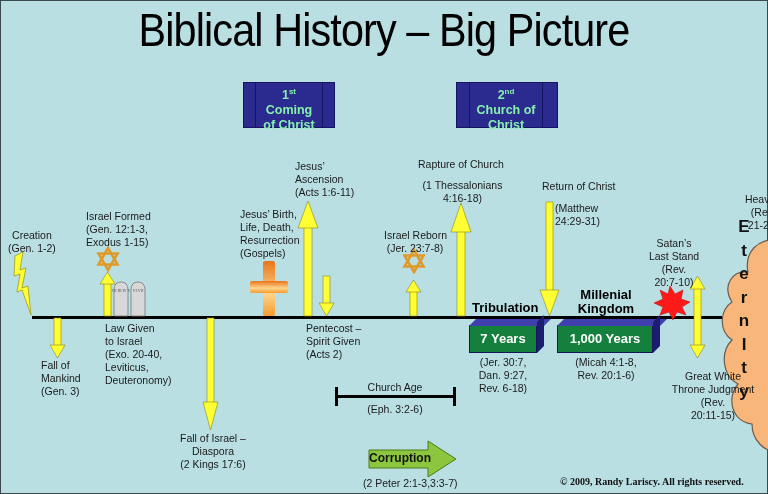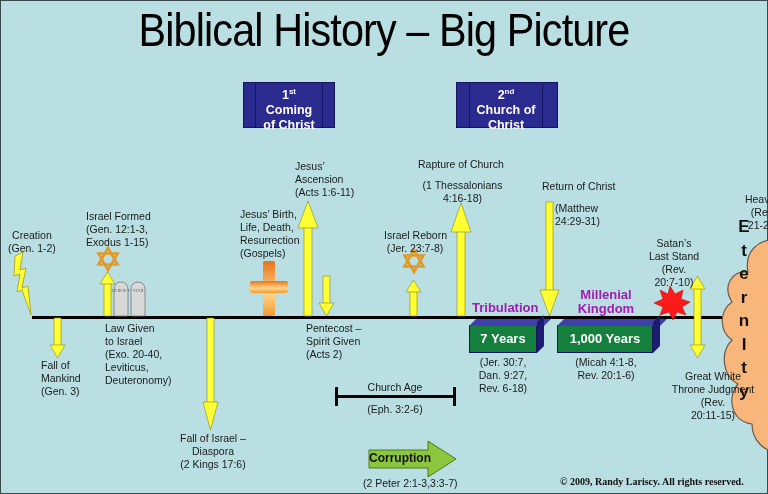--- a/index.html
+++ b/index.html
@@ -2,28 +2,28 @@
 <html><head>
 <meta charset="utf-8">
 <style>
   html,body{margin:0;padding:0;}
   body{width:768px;height:494px;background:#b9dfe3;position:relative;overflow:hidden;font-family:"Liberation Sans",sans-serif;color:#111;}
   .frame{position:absolute;left:0;top:0;width:766px;height:492px;border:1px solid #3a4a4c;}
   .abs{position:absolute;}
   .title{left:0;width:768px;top:2px;text-align:center;font-size:47px;letter-spacing:-1px;transform:scaleX(0.88);transform-origin:center;color:#000;}
   .lbl{position:absolute;font-size:10.5px;line-height:13px;color:#1a1a1a;white-space:nowrap;}
   .c{text-align:center;}
-  .coming{position:absolute;background:#2b2b8f;border:1px solid #141460;color:#ffffff;font-weight:bold;font-size:12.5px;line-height:15px;text-align:center;}
+  .coming{position:absolute;background:#2b2b8f;border:1px solid #141460;color:#86efac;font-weight:bold;font-size:12.5px;line-height:15px;text-align:center;}
   .coming .inner{position:absolute;left:11px;right:11px;top:0;bottom:0;border-left:1px solid #141460;border-right:1px solid #141460;padding-top:1px;}
   .coming sup{font-size:8px;}
   .timeline{left:32px;top:316px;width:690px;height:3px;background:#000;}
   .box3d{position:absolute;background:#15803d;color:#fff;font-weight:bold;font-size:13px;text-align:center;border:1px solid #15155a;}
   .box3d:before{content:"";position:absolute;left:-1px;top:-7px;right:-8px;height:7px;background:#3f3fae;transform:skewX(-45deg);transform-origin:bottom left;}
   .box3d:after{content:"";position:absolute;right:-8px;top:-4px;width:7px;bottom:-1px;background:#1c1c70;transform:skewY(-45deg);transform-origin:top left;}
-  .bold{font-weight:bold;font-size:13px;color:#a21caf;text-align:center;}
+  .bold{font-weight:bold;font-size:13px;color:#000000;text-align:center;}
   .copy{font-family:"Liberation Serif",serif;font-weight:bold;font-size:10px;color:#111;}
   .eternity{position:absolute;left:732px;top:215px;font-weight:bold;font-size:17px;line-height:23.5px;text-align:center;width:24px;color:#111;}
 </style>
 </head>
 <body>
 
 <div class="frame"></div>
 
 <div class="abs title">Biblical History – Big Picture</div>
 

